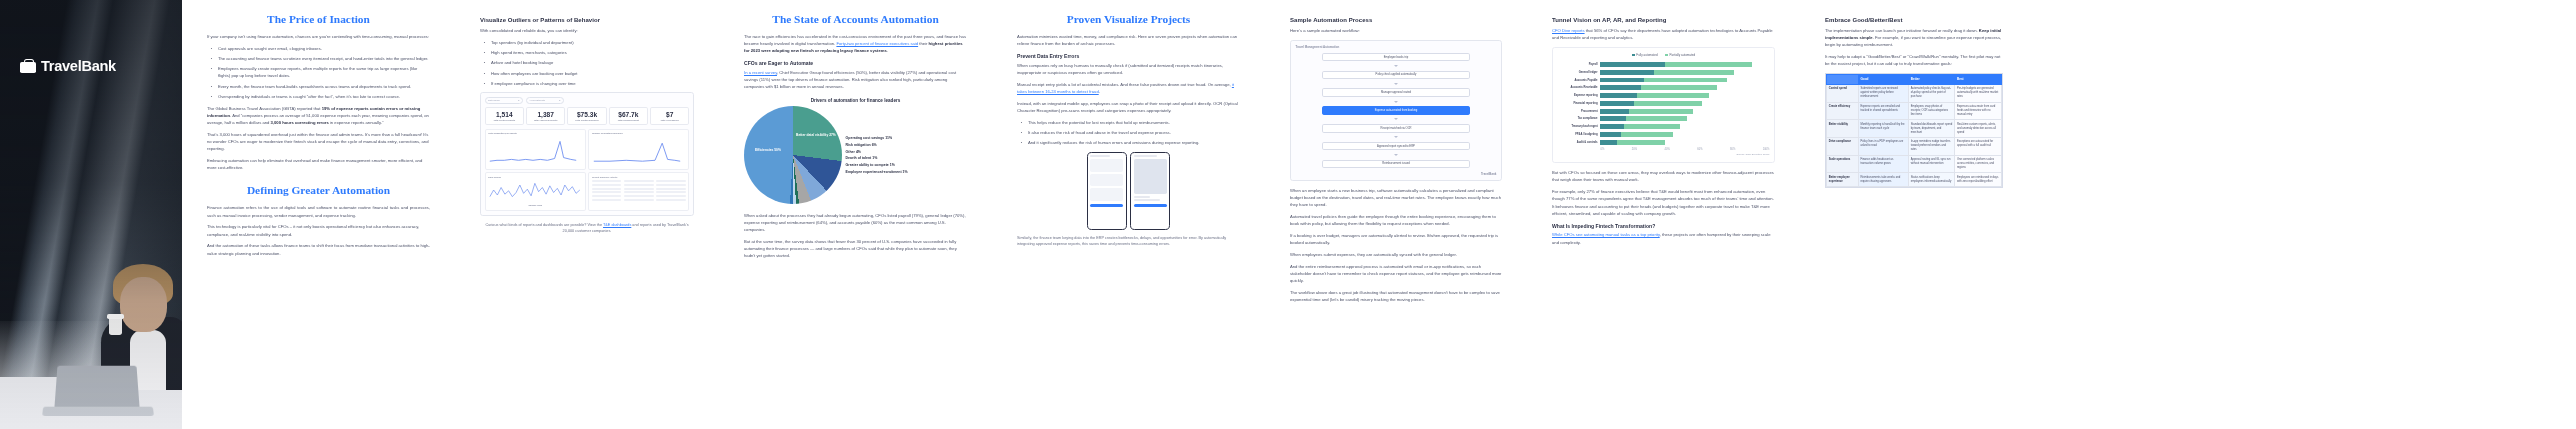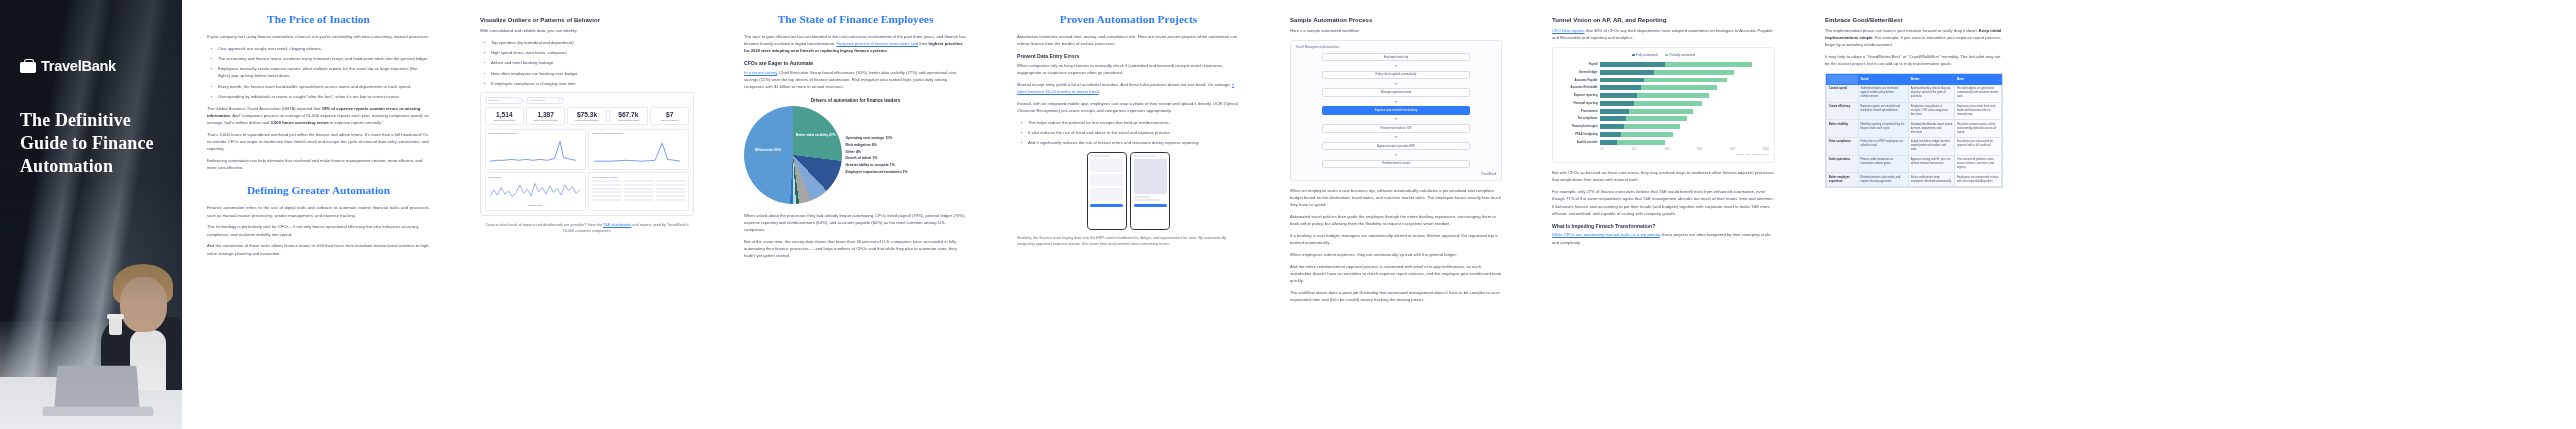--- a/index.html
+++ b/index.html
@@ -128,21 +128,20 @@
     <div class="laptop"></div>
     <div class="scrim"></div>
     <div class="content">
       <div class="logo-row">
         <div class="logo-mark">
           <div class="handle"></div>
             <div class="bag"></div>
         </div>
         <div class="logo-text">TravelBank</div>
       </div>
-      <h1>The Definitive Guide to Finance Automation</h1>
     </div>
   </div>
 
   <div class="col c2">
     <h2 class="blue">The Price of Inaction</h2>
     <p>If your company isn't using finance automation, chances are you're contending with time-consuming, manual processes:</p>
     <ul>
       <li>Cost approvals are sought over email, clogging inboxes.</li>
       <li>The accounting and finance teams scrutinize every itemized receipt, and hand-enter totals into the general ledger.</li>
       <li>Employees manually create expense reports, often multiple reports for the same trip as large expenses (like flights) pop up long before travel dates.</li>
@@ -259,21 +258,21 @@
               </div>
           </div>
         </div>
       </div>
     </div>
 
     <p class="caption center" style="margin-top:6.4px"><span>Curious what kinds of reports and dashboards are possible? View the </span><a href="#">T&amp;E dashboards</a><span> and reports used by TravelBank's 20,000 customer companies.</span></p>
   </div>
 
   <div class="col c4">
-    <h2 class="blue">The State of Finance Employees</h2>
+    <h2 class="blue">The State of Accounts Automation</h2>
     <p><span>The race to gain efficiencies has accelerated in the cost-conscious environment of the past three years, and finance has become heavily involved in digital transformation. </span><a href="#">Forty-two percent of finance executives said</a><span> their </span><b>highest priorities for 2023 were adopting new fintech or replacing legacy finance systems</b><span>.</span></p>
     <h4>CFOs are Eager to Automate</h4>
     <p><a href="#">In a recent survey</a><span>, Chief Executive Group found efficiencies (50%), better data visibility (27%) and operational cost savings (11%) were the top drivers of finance automation. Risk mitigation also ranked high, particularly among companies with $1 billion or more in annual revenues.</span></p>
 
     <div class="pie-wrap">
       <div class="pie-title">Drivers of automation for finance leaders</div>
       <div class="pie-row">
         <div class="pie" style="background:conic-gradient(#4a9e8f 0deg 97.2deg,#2f5597 97.2deg 136.8deg,#7fa8d9 136.8deg 158.4deg,#a6a6a6 158.4deg 172.8deg,#1f6f5a 172.8deg 176.4deg,#bdd7ee 176.4deg 180deg,#2e75b6 180deg 183.6deg,#5b9bd5 183.6deg 360deg);">
           <div class="lbl eff">Efficiencies 50%</div>
           <div class="lbl bd">Better data/ visibility 27%</div>
@@ -287,21 +286,21 @@
           <div>Employee experience/recruitment  1%</div>
         </div>
       </div>
     </div>
 
     <p style="margin-top:7.3px">When asked about the processes they had already begun automating, CFOs listed payroll (79%), general ledger (70%), expense reporting and reimbursement (64%), and accounts payable (60%) as the most common among U.S. companies.</p>
     <p>But at the same time, the survey data shows that fewer than 30 percent of U.S. companies have succeeded in fully automating their finance processes — and large numbers of CFOs said that while they plan to automate soon, they hadn't yet  gotten started.</p>
   </div>
 
   <div class="col c5">
-    <h2 class="blue">Proven Automation Projects</h2>
+    <h2 class="blue">Proven Visualize Projects</h2>
     <p>Automation minimizes wasted time, money, and compliance risk. Here are seven proven projects when automation can relieve finance from the burden of archaic processes.</p>
     <h4>Prevent Data Entry Errors</h4>
     <p>When companies rely on busy humans to manually check if (submitted and itemized) receipts match itineraries, inappropriate or suspicious expenses often go unnoticed.</p>
     <p><span>Manual receipt entry yields a lot of accidental mistakes. And these false positives drown out true fraud. On average, </span><a href="#">it takes between 16-24 months to detect fraud</a><span>.</span></p>
     <p>Instead, with an integrated mobile app, employees can snap a photo of their receipt and upload it directly. OCR (Optical Character Recognition) pre-scans receipts and categorizes expenses appropriately.</p>
     <ul>
       <li>This helps reduce the potential for lost receipts that hold up reimbursements.</li>
       <li>It also reduces the risk of fraud and abuse in the travel and expense process.</li>
       <li>And it significantly reduces the risk of human errors and omissions during expense reporting.</li>
     </ul>

